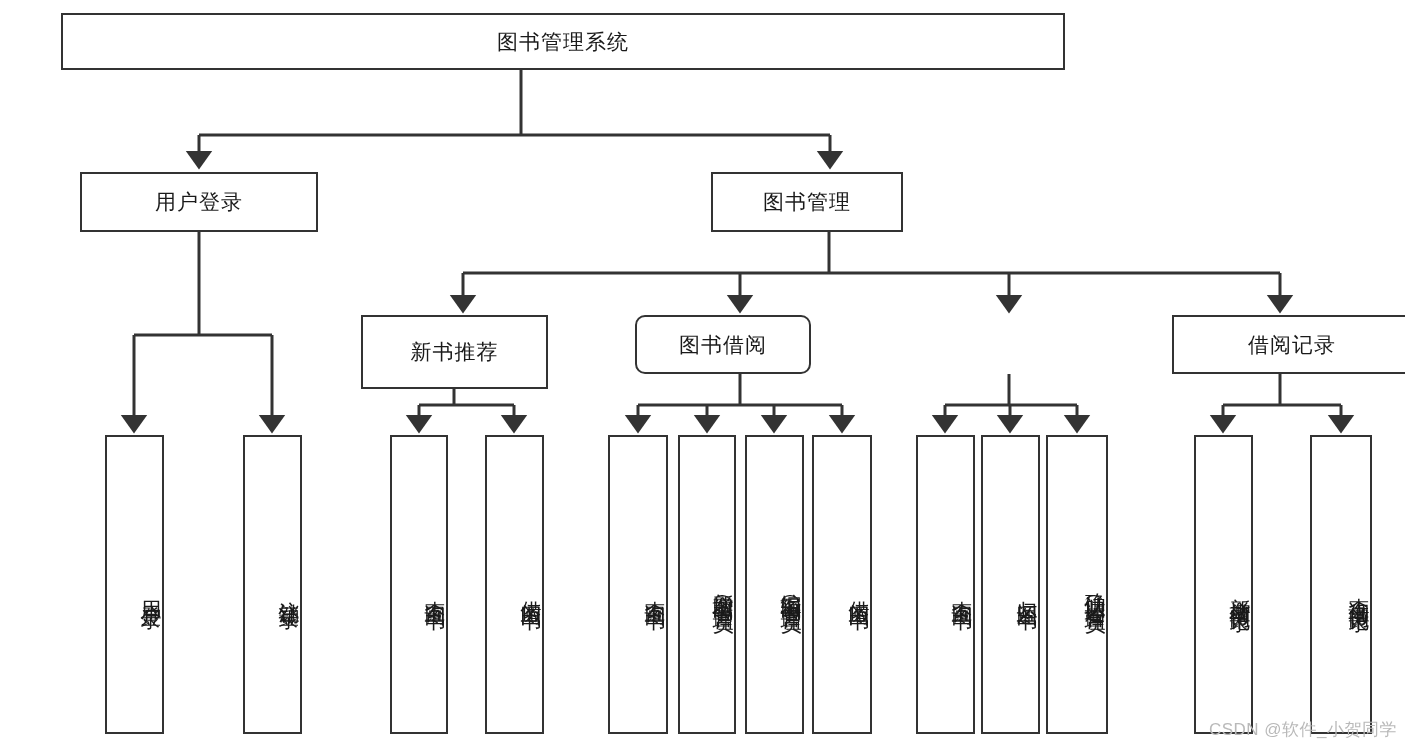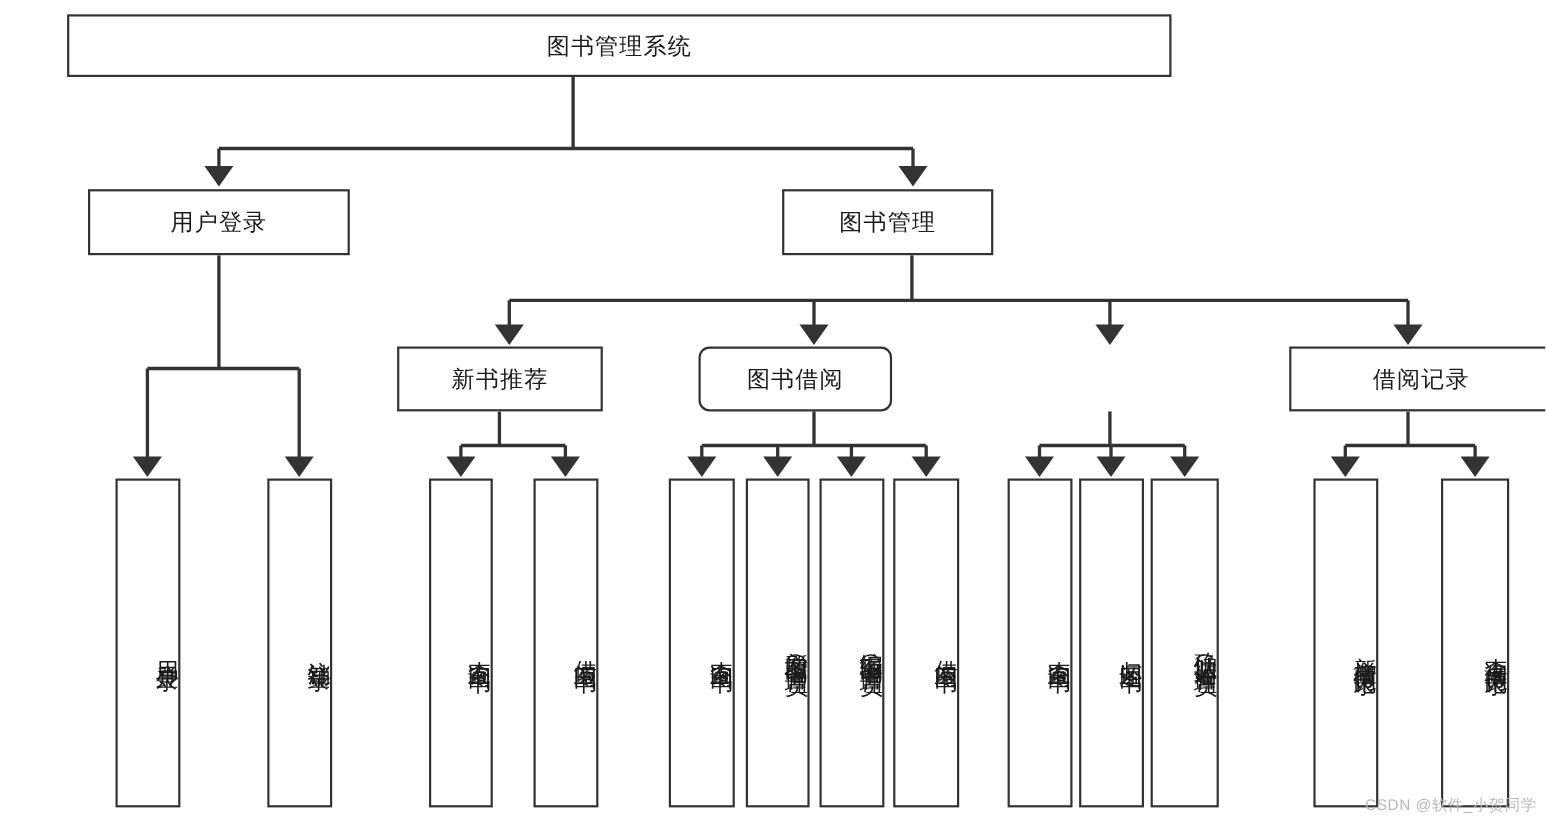--- a/index.html
+++ b/index.html
@@ -51,21 +51,21 @@
     left: 0;
     top: 0;
     width: 1405px;
     height: 747px;
     pointer-events: none;
   }
   #watermark {
     position: absolute;
     right: 8px;
     bottom: 6px;
-    font-size: 14px;
+    font-size: 17px;
     color: #b9b9b9;
     letter-spacing: 0.5px;
     white-space: nowrap;
   }
 </style>
 </head>
 <body>
 
 <div id="canvas">
 
@@ -136,21 +136,21 @@
   </div>
 
   <div class="node horiz" style="left:80px; top:172px; width:238px; height:60px;">
     <span>用户登录</span>
   </div>
 
   <div class="node horiz" style="left:711px; top:172px; width:192px; height:60px;">
     <span>图书管理</span>
   </div>
 
-  <div class="node horiz" style="left:361px; top:315px; width:187px; height:59px;">
+  <div class="node horiz" style="left:361px; top:315px; width:187px; height:74px;">
     <span>新书推荐</span>
   </div>
 
   <div class="node horiz" style="left:635px; top:315px; width:176px; height:59px;border-radius:10px;">
     <span>图书借阅</span>
   </div>
 
 
   <div class="node horiz" style="left:1172px; top:315px; width:240px; height:59px;">
     <span>借阅记录</span>

